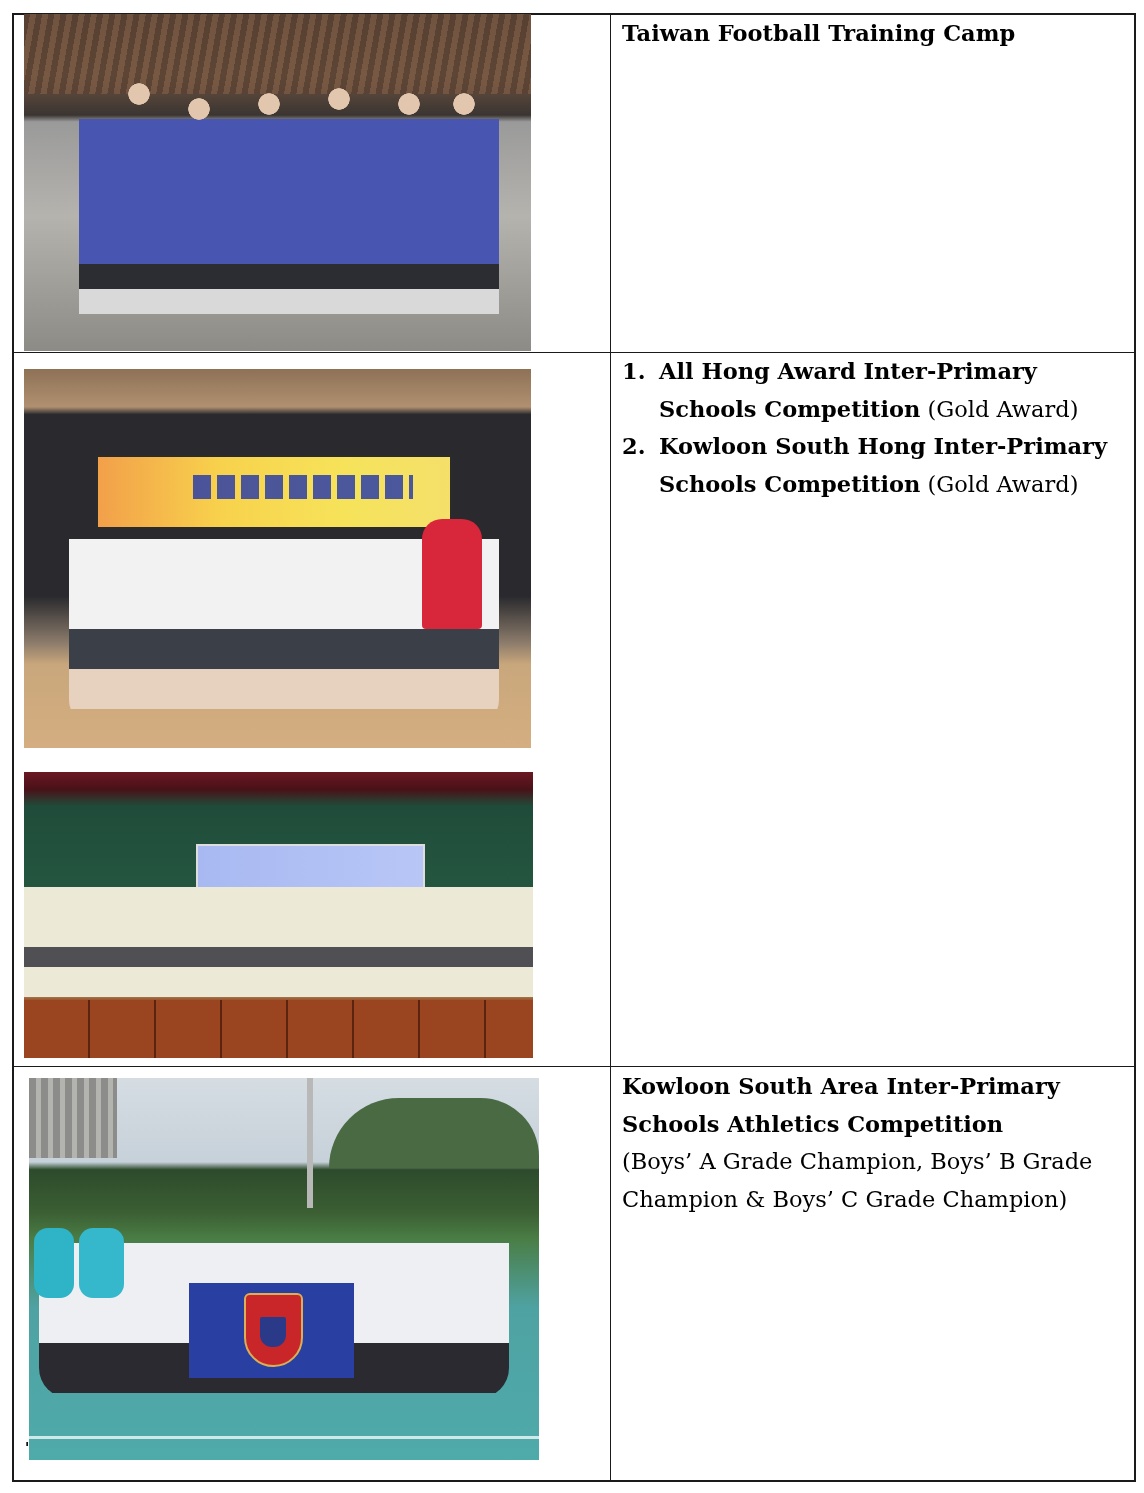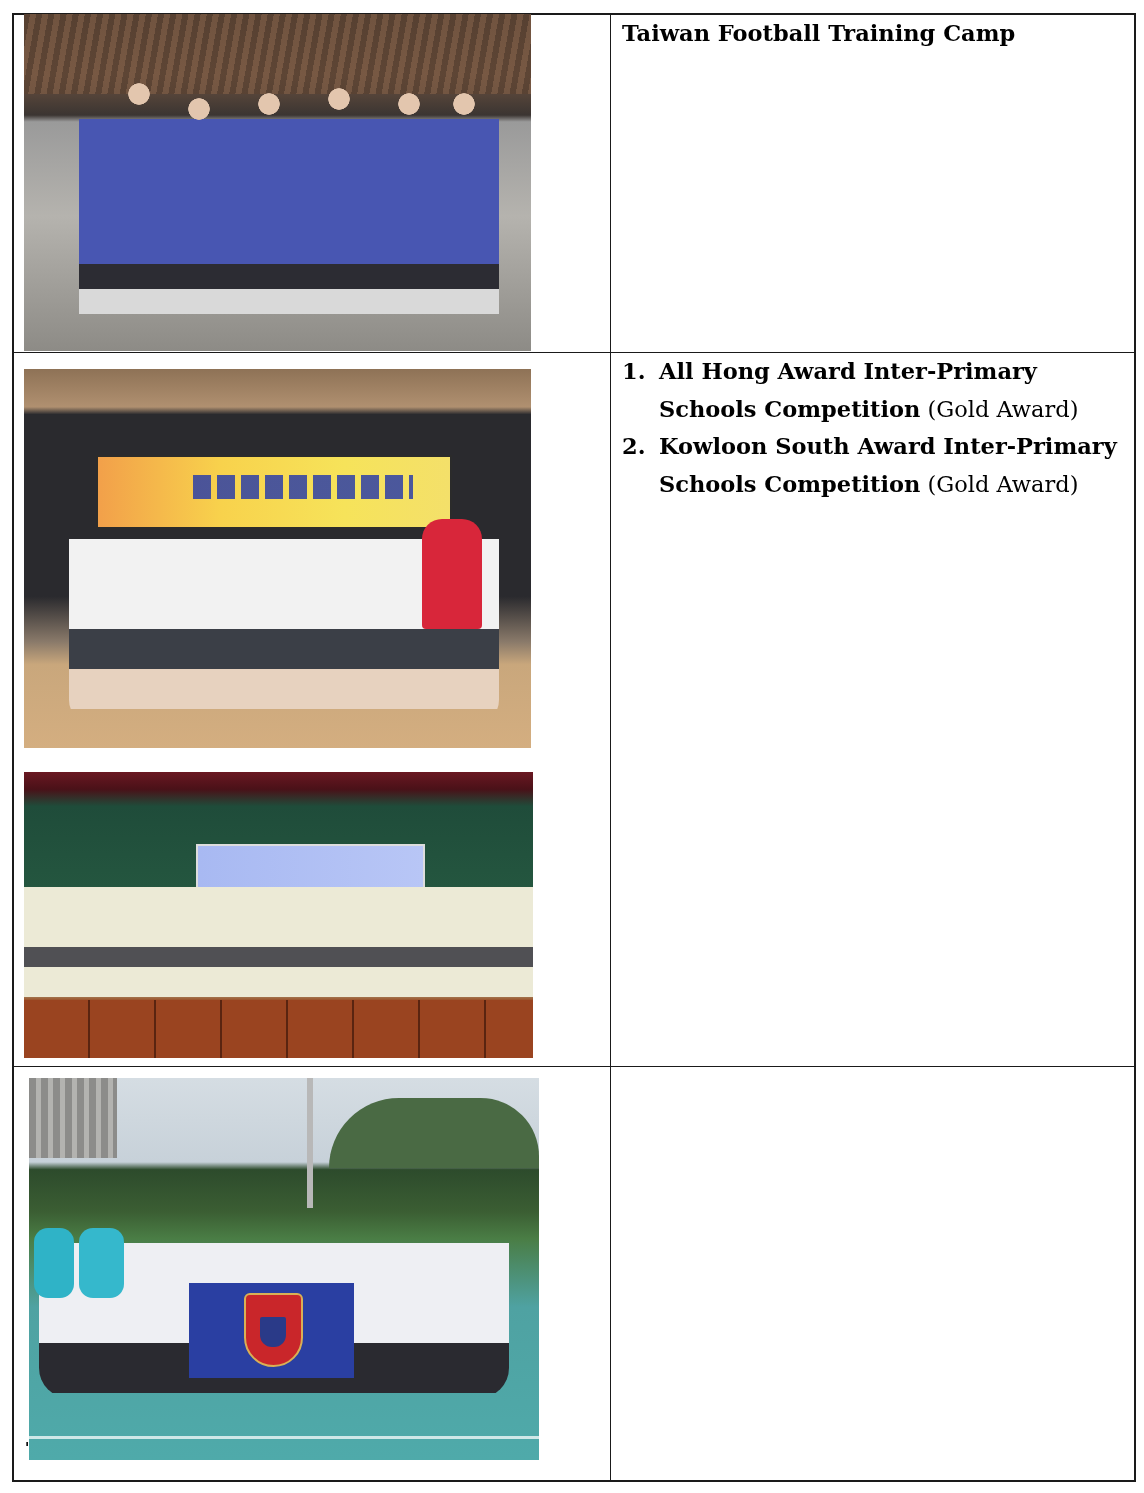--- a/index.html
+++ b/index.html
@@ -107,36 +107,38 @@
   </div>
   <div class="cell-text" style="top:353px;">
     <ul class="list">
       <li>
         <span class="num">1.</span>
         <span class="b">All Hong Award Inter-Primary Schools Competition</span>
         <span>(Gold Award)</span>
       </li>
       <li>
         <span class="num">2.</span>
-        <span class="b">Kowloon South Award Inter-Primary Schools Competition</span>
+        <span class="b">Kowloon South Hong Inter-Primary Schools Competition</span>
         <span>(Gold Award)</span>
       </li>
     </ul>
   </div>
 
   <div id="p4" class="photo" title="Athletics team holding a blue school flag on a running track">
     <div class="bldg"></div>
     <div class="hill"></div>
     <div class="pole"></div>
     <div class="people"></div>
     <div class="teal"></div>
     <div class="teal2"></div>
     <div class="flag"></div>
     <div class="crest">
         <div class="in"></div>
       </div>
     <div class="lane"></div>
   </div>
   <span class="tick">'</span>
   <div class="cell-text" style="top:1068px;">
+    <div class="b">Kowloon South Area Inter-Primary Schools Athletics Competition</div>
+    <div>(Boys’ A Grade Champion, Boys’ B Grade Champion &amp; Boys’ C Grade Champion)</div>
   </div>
 
 </div>
 
 </body></html>

